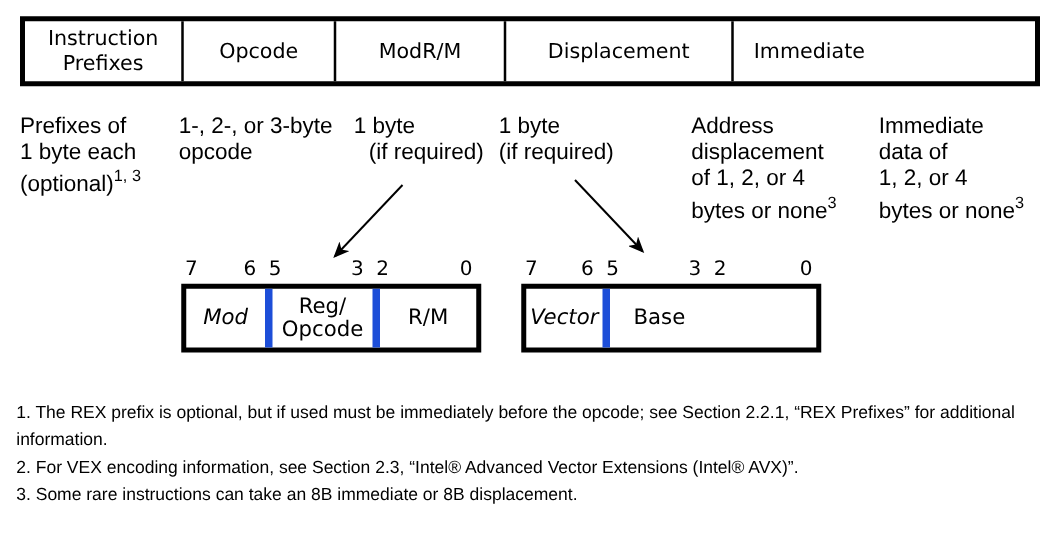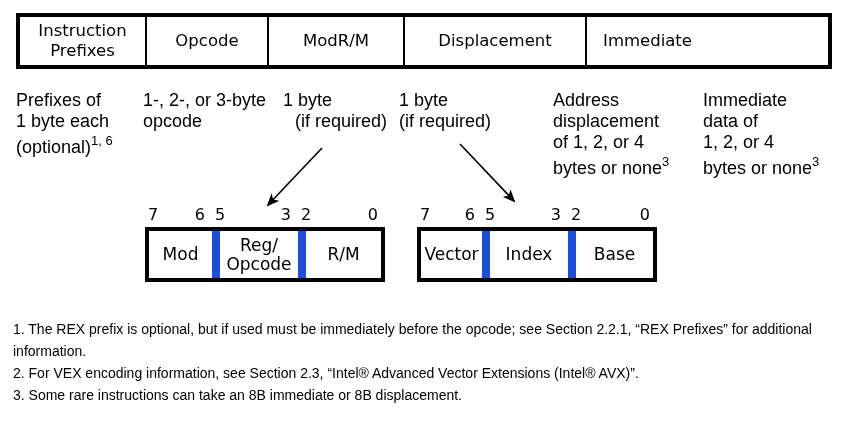--- a/index.html
+++ b/index.html
@@ -35,45 +35,45 @@
   .bit-cell{
     box-sizing:border-box;display:flex;justify-content:space-between;
     padding:0 7px 0 3px;
   }
   .bytebox{
     position:absolute;top:227px;width:240px;height:55px;display:flex;
     border:4px solid #000;box-sizing:border-box;background:#fff;
   }
   .byte-cell{
     box-sizing:border-box;display:flex;flex-direction:column;align-items:center;
-    justify-content:center;text-align:center;border-left:8px solid #1d4ed8;
+    justify-content:center;text-align:center;border-left:6px solid #1d4ed8;
     font-family:"DejaVu Sans",sans-serif;font-size:17px;line-height:19px;
   }
-  .byte-cell:first-child{border-left:none;}
+  .byte-cell:first-child{border-left:none;font-style:italic;}
   
   .footnotes{position:absolute;left:13px;top:318px;width:802px;font-size:14px;line-height:22px;}
   .footnotes p{margin:0;}
 </style>
 </head>
 <body>
 
 <div class="canvas">
 
   <div class="hdr-table">
     <div class="hdr-cell w0">Instruction Prefixes</div>
     <div class="hdr-cell w1">Opcode</div>
     <div class="hdr-cell w2">ModR/M</div>
     <div class="hdr-cell w4">Displacement</div>
     <div class="hdr-cell w5">Immediate</div>
   </div>
 
   <div class="desc" style="left:16px">
     <div class="dline">Prefixes of</div>
     <div class="dline">1 byte each</div>
-    <div class="dline gap"><span>(optional)</span><sup class="fnref">1, 6</sup></div>
+    <div class="dline gap"><span>(optional)</span><sup class="fnref">1, 3</sup></div>
   </div>
 
   <div class="desc" style="left:143px">
     <div class="dline">1-, 2-, or 3-byte</div>
     <div class="dline">opcode</div>
   </div>
 
   <div class="desc" style="left:283px">
     <div class="dline">1 byte</div>
     <div class="dline indent">(if required)</div>
@@ -150,23 +150,20 @@
       </div>
     <div class="bit-cell" style="width:89px">
         <span>2</span>
         <span>0</span>
       </div>
   </div>
   <div class="bytebox" style="left:417px">
     <div class="byte-cell" style="width:61px">
         <div>Vector</div>
       </div>
-    <div class="byte-cell" style="width:86px">
-        <div>Index</div>
-      </div>
     <div class="byte-cell" style="width:85px">
         <div>Base</div>
       </div>
   </div>
 
   <div class="footnotes">
     <p>1. The REX prefix is optional, but if used must be immediately before the opcode; see Section 2.2.1, “REX Prefixes” for additional information.</p>
     <p>2. For VEX encoding information, see Section 2.3, “Intel® Advanced Vector Extensions (Intel® AVX)”.</p>
     <p>3. Some rare instructions can take an 8B immediate or 8B displacement.</p>
   </div>

